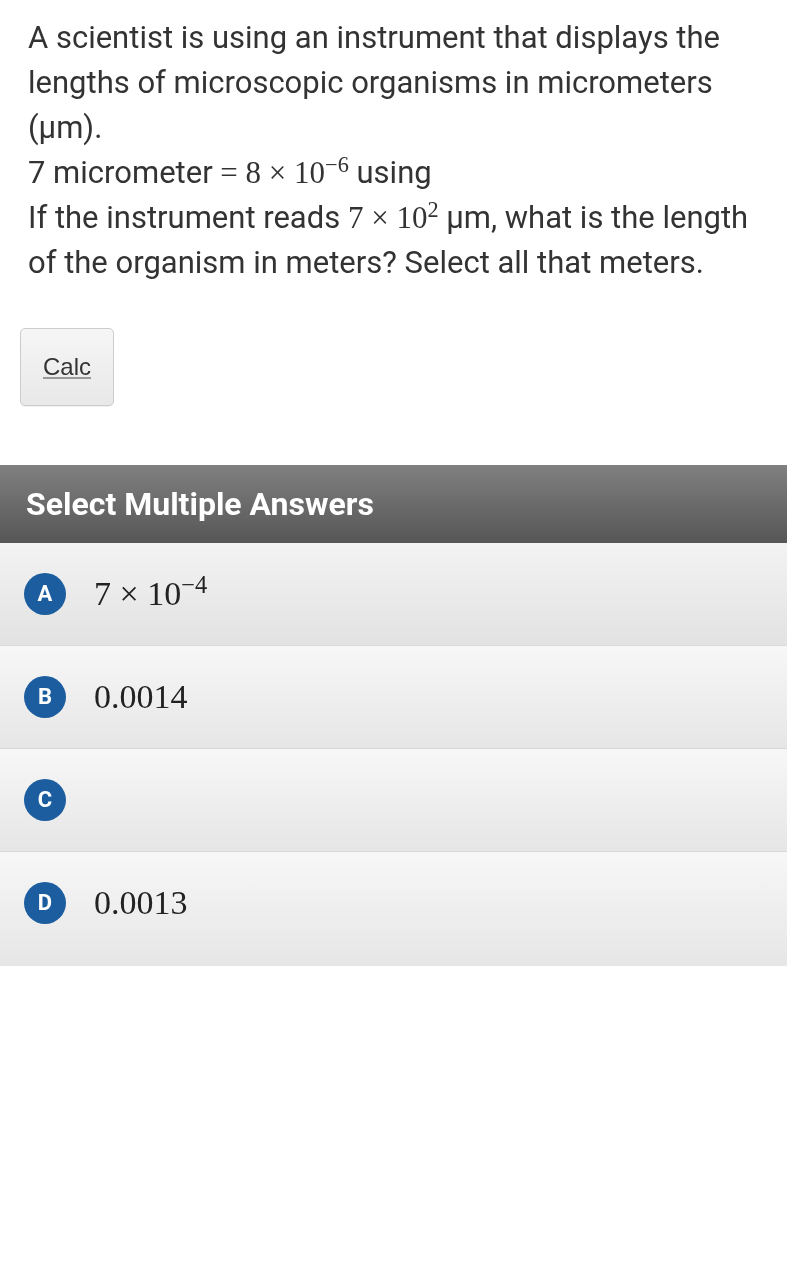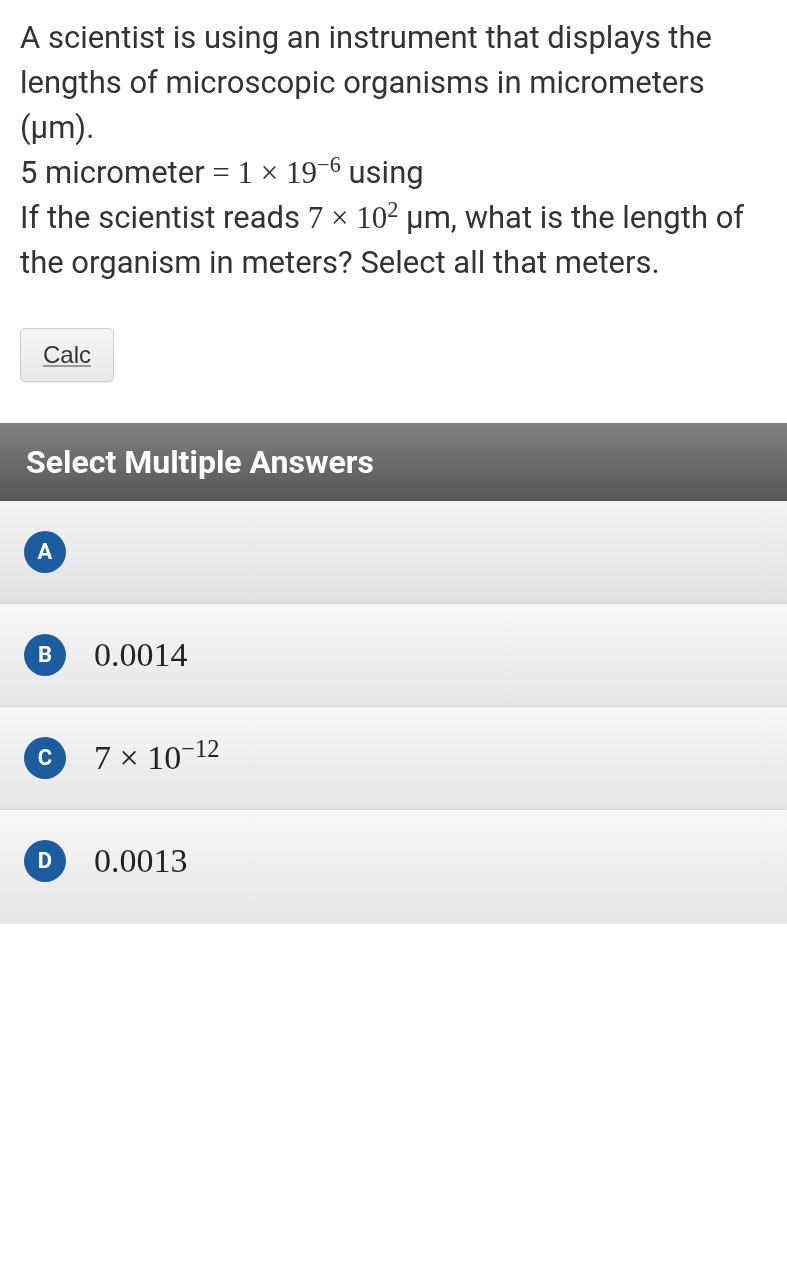--- a/index.html
+++ b/index.html
@@ -8,51 +8,52 @@
       box-sizing: border-box;
     }
     body {
       font-family: -apple-system, BlinkMacSystemFont, "Segoe UI", Roboto, "Helvetica Neue", sans-serif;
       width: 787px;
       background: #fff;
       color: #333;
     }
     .question-area {
       padding: 16px 20px 30px 20px;
+      margin-left: 8px;
     }
     .question-text {
       font-size: 31px;
       line-height: 1.45;
       color: #333;
       font-weight: 400;
     }
     .math-inline {
       font-family: "Times New Roman", Georgia, serif;
       white-space: nowrap;
     }
     sup {
       font-size: 0.72em;
       vertical-align: super;
       line-height: 0;
     }
     .calc-button {
       margin: 12px 5px 0 20px;
-      padding: 12px 22px;
+      padding: 24px 22px;
       background: linear-gradient(to bottom, #f6f6f6, #e8e8e8);
       border: 1px solid #ccc;
       border-radius: 5px;
       font-size: 24px;
       color: #333;
       cursor: pointer;
       text-decoration: underline;
       text-decoration-color: rgba(0,0,0,0.35);
       box-shadow: 0 1px 0 rgba(0,0,0,0.06);
     }
     .section-header {
-      margin-top: 41px;
+      margin-top: 59px;
       background: linear-gradient(to bottom, #808080, #565656);
       color: #fff;
       font-size: 32px;
       font-weight: 700;
       padding: 20px 26px;
     }
     .answers-container {
       background: #eee;
     }
     .answer-row {
@@ -91,45 +92,45 @@
     }
   </style>
 </head>
 <body>
 
 
 
 <div class="question-area">
   <div class="question-text">
     <span>A scientist is using an instrument that displays the lengths of microscopic organisms in micrometers (µm).</span><br>
-    <span>5 micrometer </span><span class="math-inline"><span>= 1 × 19</span><sup>−6</sup></span><span> using</span><br>
-    <span>If the scientist reads </span><span class="math-inline"><span>7 × 10</span><sup>2</sup></span><span> µm, what is the length of the organism in meters? Select all that meters.</span>
+    <span>7 micrometer </span><span class="math-inline"><span>= 8 × 10</span><sup>−6</sup></span><span> using</span><br>
+    <span>If the instrument reads </span><span class="math-inline"><span>7 × 10</span><sup>2</sup></span><span> µm, what is the length of the organism in meters? Select all that meters.</span>
   </div>
 </div>
 
 <button class="calc-button">Calc</button>
 
 <div class="section-header">Select Multiple Answers</div>
 
 <div class="answers-container">
 
   <div class="answer-row">
     <div class="answer-badge">A</div>
+    <div class="answer-text">
+      <span>7 × 10</span><sup>−4</sup>
+    </div>
   </div>
 
   <div class="answer-row">
     <div class="answer-badge">B</div>
     <div class="answer-text">0.0014</div>
   </div>
 
   <div class="answer-row">
     <div class="answer-badge">C</div>
-    <div class="answer-text">
-      <span>7 × 10</span><sup>−12</sup>
-    </div>
   </div>
 
   <div class="answer-row">
     <div class="answer-badge">D</div>
     <div class="answer-text">0.0013</div>
   </div>
 
 </div>
 
 

